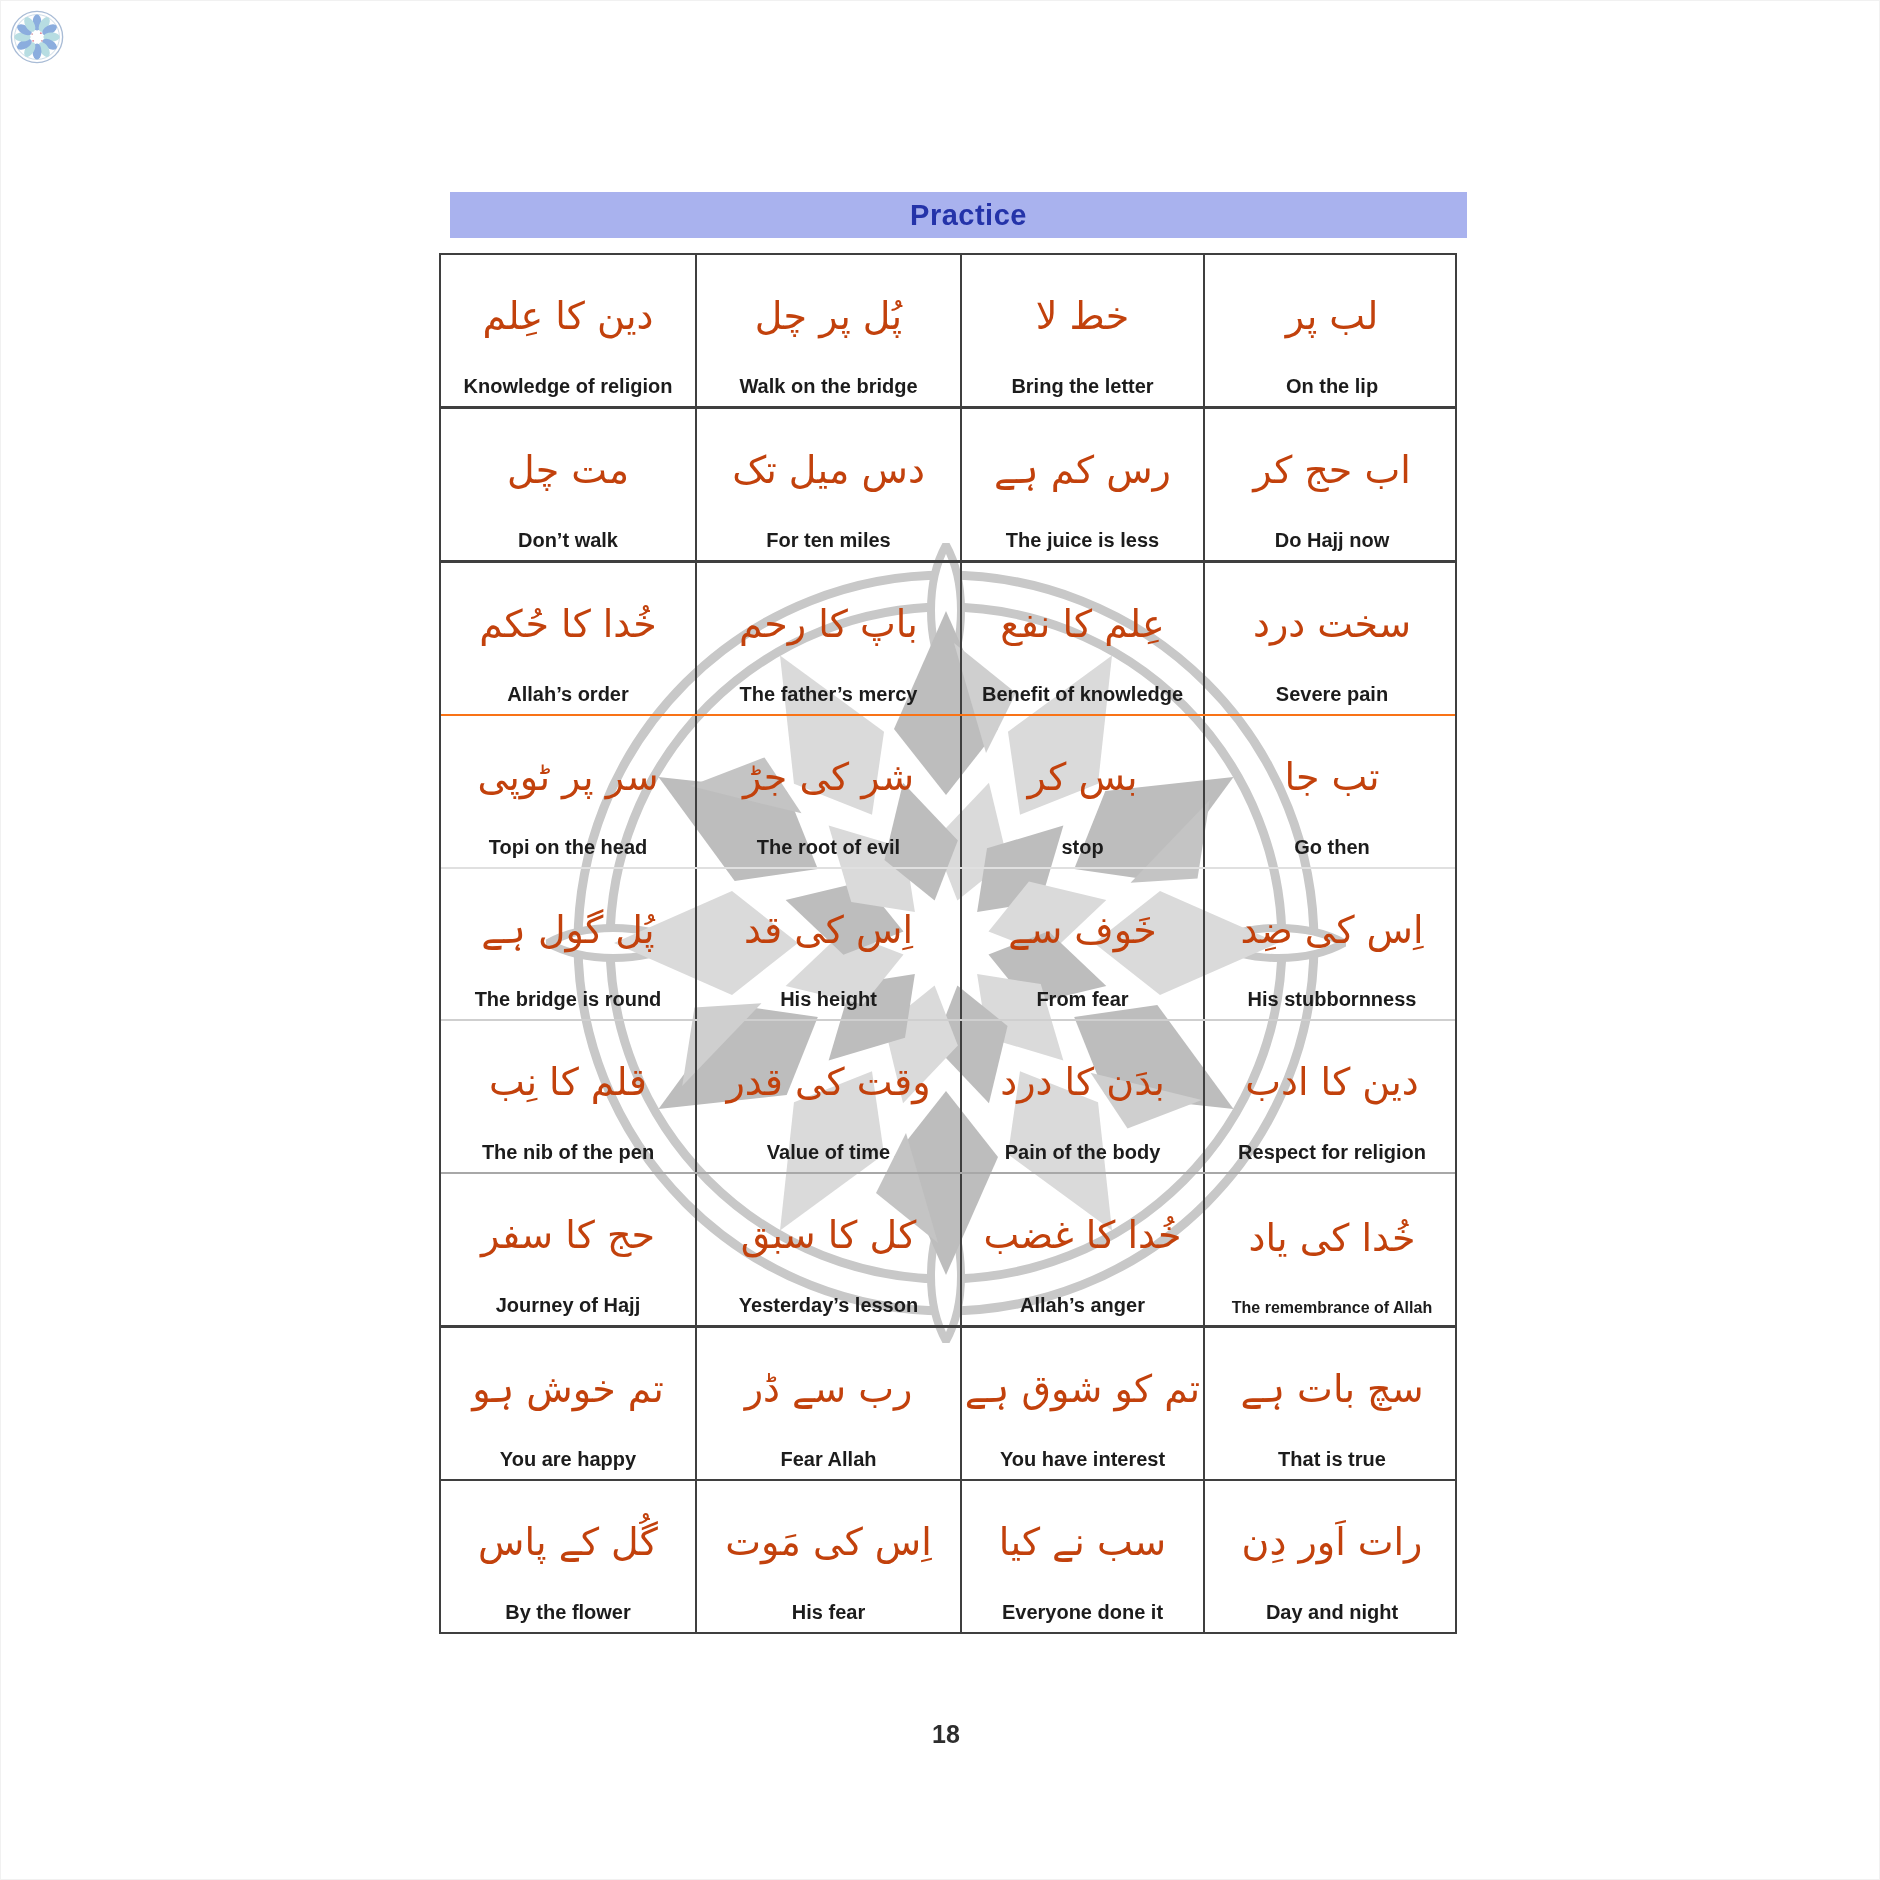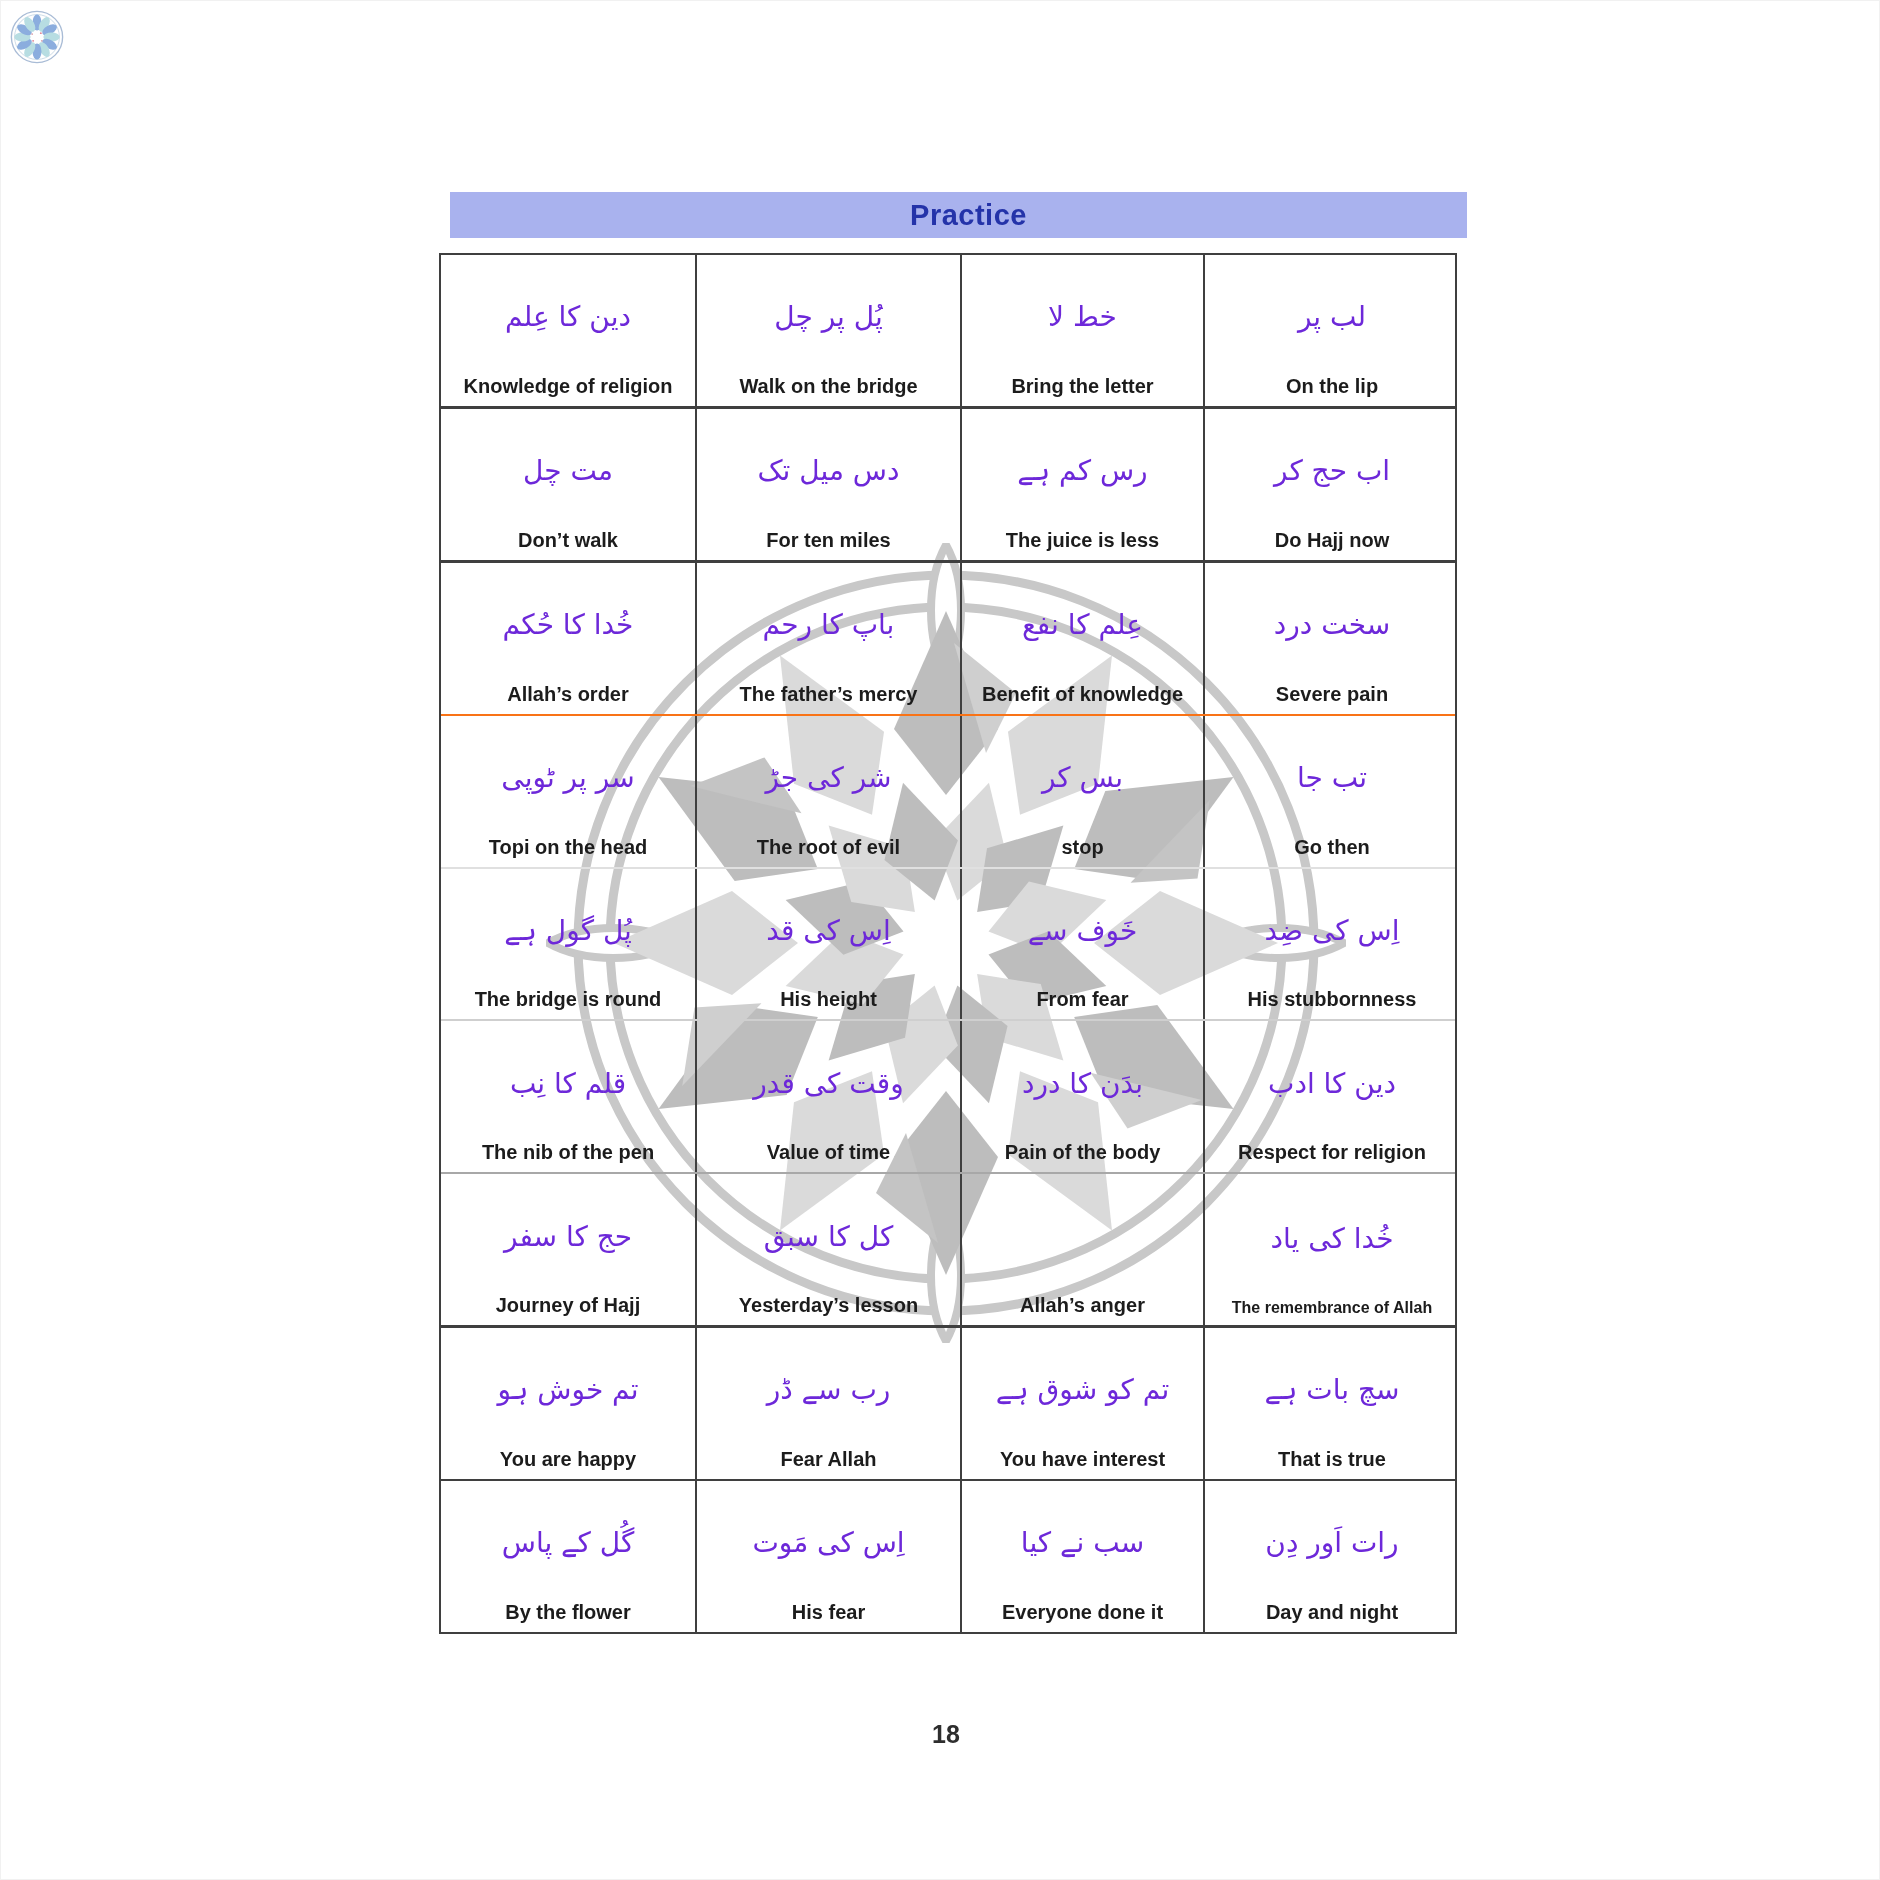--- a/index.html
+++ b/index.html
@@ -34,21 +34,21 @@
   .row-sep-faint3{border-bottom:2px solid #cfcfcf;}
   .row-sep-mid{border-bottom:2px solid #a8a8a8;}
   .cell{
     border-right:2px solid #3f3f3f;display:flex;flex-direction:column;
     align-items:center;justify-content:flex-end;min-width:0;padding:4px 2px 8px 2px;
     box-sizing:border-box;
   }
   .cell:last-child{border-right:none;}
   .urdu{
     flex:1 1 auto;display:flex;align-items:center;justify-content:center;
-    direction:rtl;font-family:"DejaVu Sans",sans-serif;font-size:28px;color:#6d28d9;
+    direction:rtl;font-family:"DejaVu Sans",sans-serif;font-size:38px;color:#c2410c;
     line-height:1.05;white-space:nowrap;
   }
   .eng{
     font-family:"Liberation Sans",sans-serif;font-size:20px;font-weight:700;
     color:#1c1c1c;white-space:nowrap;line-height:1.15;
   }
   .row:nth-child(7) .cell:nth-child(4) .eng{font-size:16px;}
   
   .page-num{
     position:absolute;left:920px;top:1720px;width:52px;text-align:center;
@@ -281,20 +281,21 @@
   <div class="row row-sep-dark">
     <div class="cell">
       <div class="urdu">حج کا سفر</div>
       <div class="eng">Journey of Hajj</div>
     </div>
     <div class="cell">
       <div class="urdu">کل کا سبق</div>
       <div class="eng">Yesterday’s lesson</div>
     </div>
     <div class="cell">
+      <div class="urdu">خُدا کا غضب</div>
       <div class="eng">Allah’s anger</div>
     </div>
     <div class="cell">
       <div class="urdu">خُدا کی یاد</div>
       <div class="eng">The remembrance of Allah</div>
     </div>
   </div>
 
   <div class="row row-sep-dark2">
     <div class="cell">

